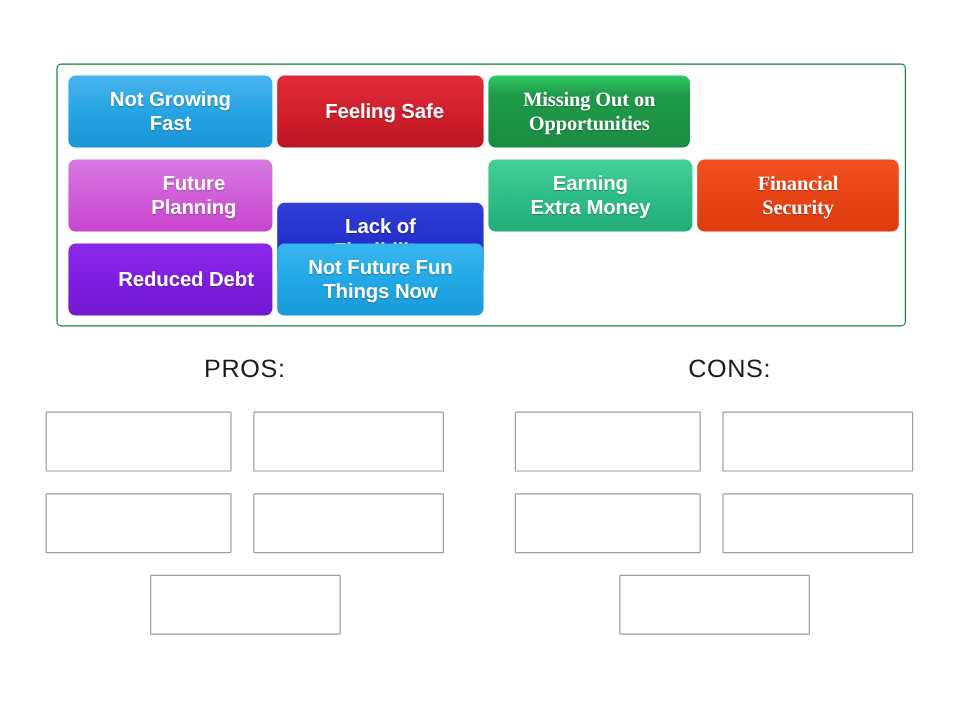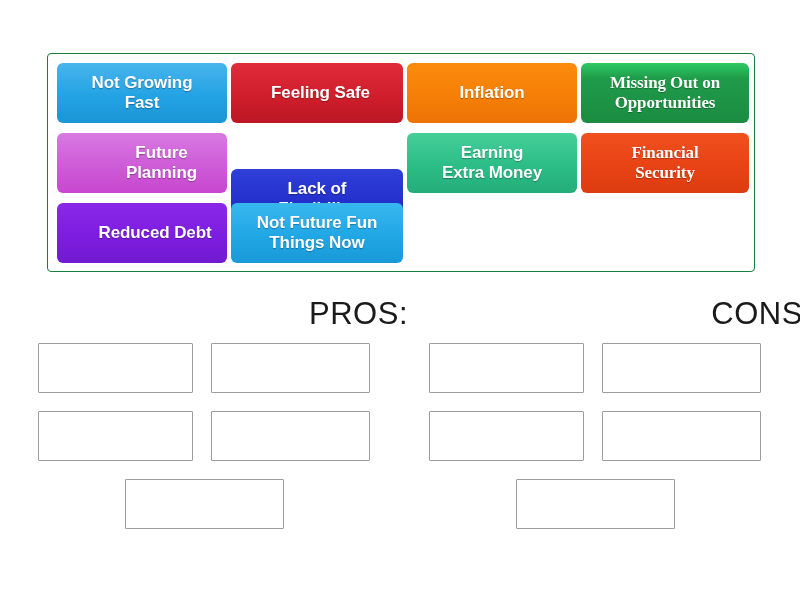--- a/index.html
+++ b/index.html
@@ -99,25 +99,25 @@
 
   .c-purple      { background: linear-gradient(180deg,#8b28e8 0%, #7d1de0 55%, #711ad0 100%); padding-left: 32px; }
   .c-purple::after { background:#5c12ab; }
 
   .c-cyanblue    { background: linear-gradient(180deg,#38b7ef 0%, #21a7e5 55%, #1999d8 100%); }
   .c-cyanblue::after { background:#1283bd; }
 
   
   .category-title {
     position: absolute;
-    font-size: 31px;
+    font-size: 21px;
     font-weight: normal;
     color: #1a1a1a;
     letter-spacing: 0.5px;
-    text-align: right;
+    text-align: center;
     white-space: nowrap;
   }
   #pros-title { left: 0px;   top: 296px; width: 408px; }
   #cons-title { left: 404px; top: 296px; width: 408px; }
 
   
   .dropzone {
     position: absolute;
     border: 1px solid #9e9e9e;
     background: #ffffff;
@@ -129,23 +129,20 @@
 <body>
 
 <div id="tile-bank">
     <div class="tile-row">
       <div class="tile c-lightblue w-170">
         <span class="tile-label">Not Growing
 Fast</span>
       </div>
       <div class="tile c-red w-172">
         <span class="tile-label">Feeling Safe</span>
-      </div>
-      <div class="tile c-orange w-170">
-        <span class="tile-label">Inflation</span>
       </div>
       <div class="tile c-darkgreen w-168">
         <span class="tile-label">Missing Out on
 Opportunities</span>
       </div>
     </div>
     <div class="tile-row">
       <div class="tile c-magenta w-170">
         <span class="tile-label">Future
 Planning</span>

